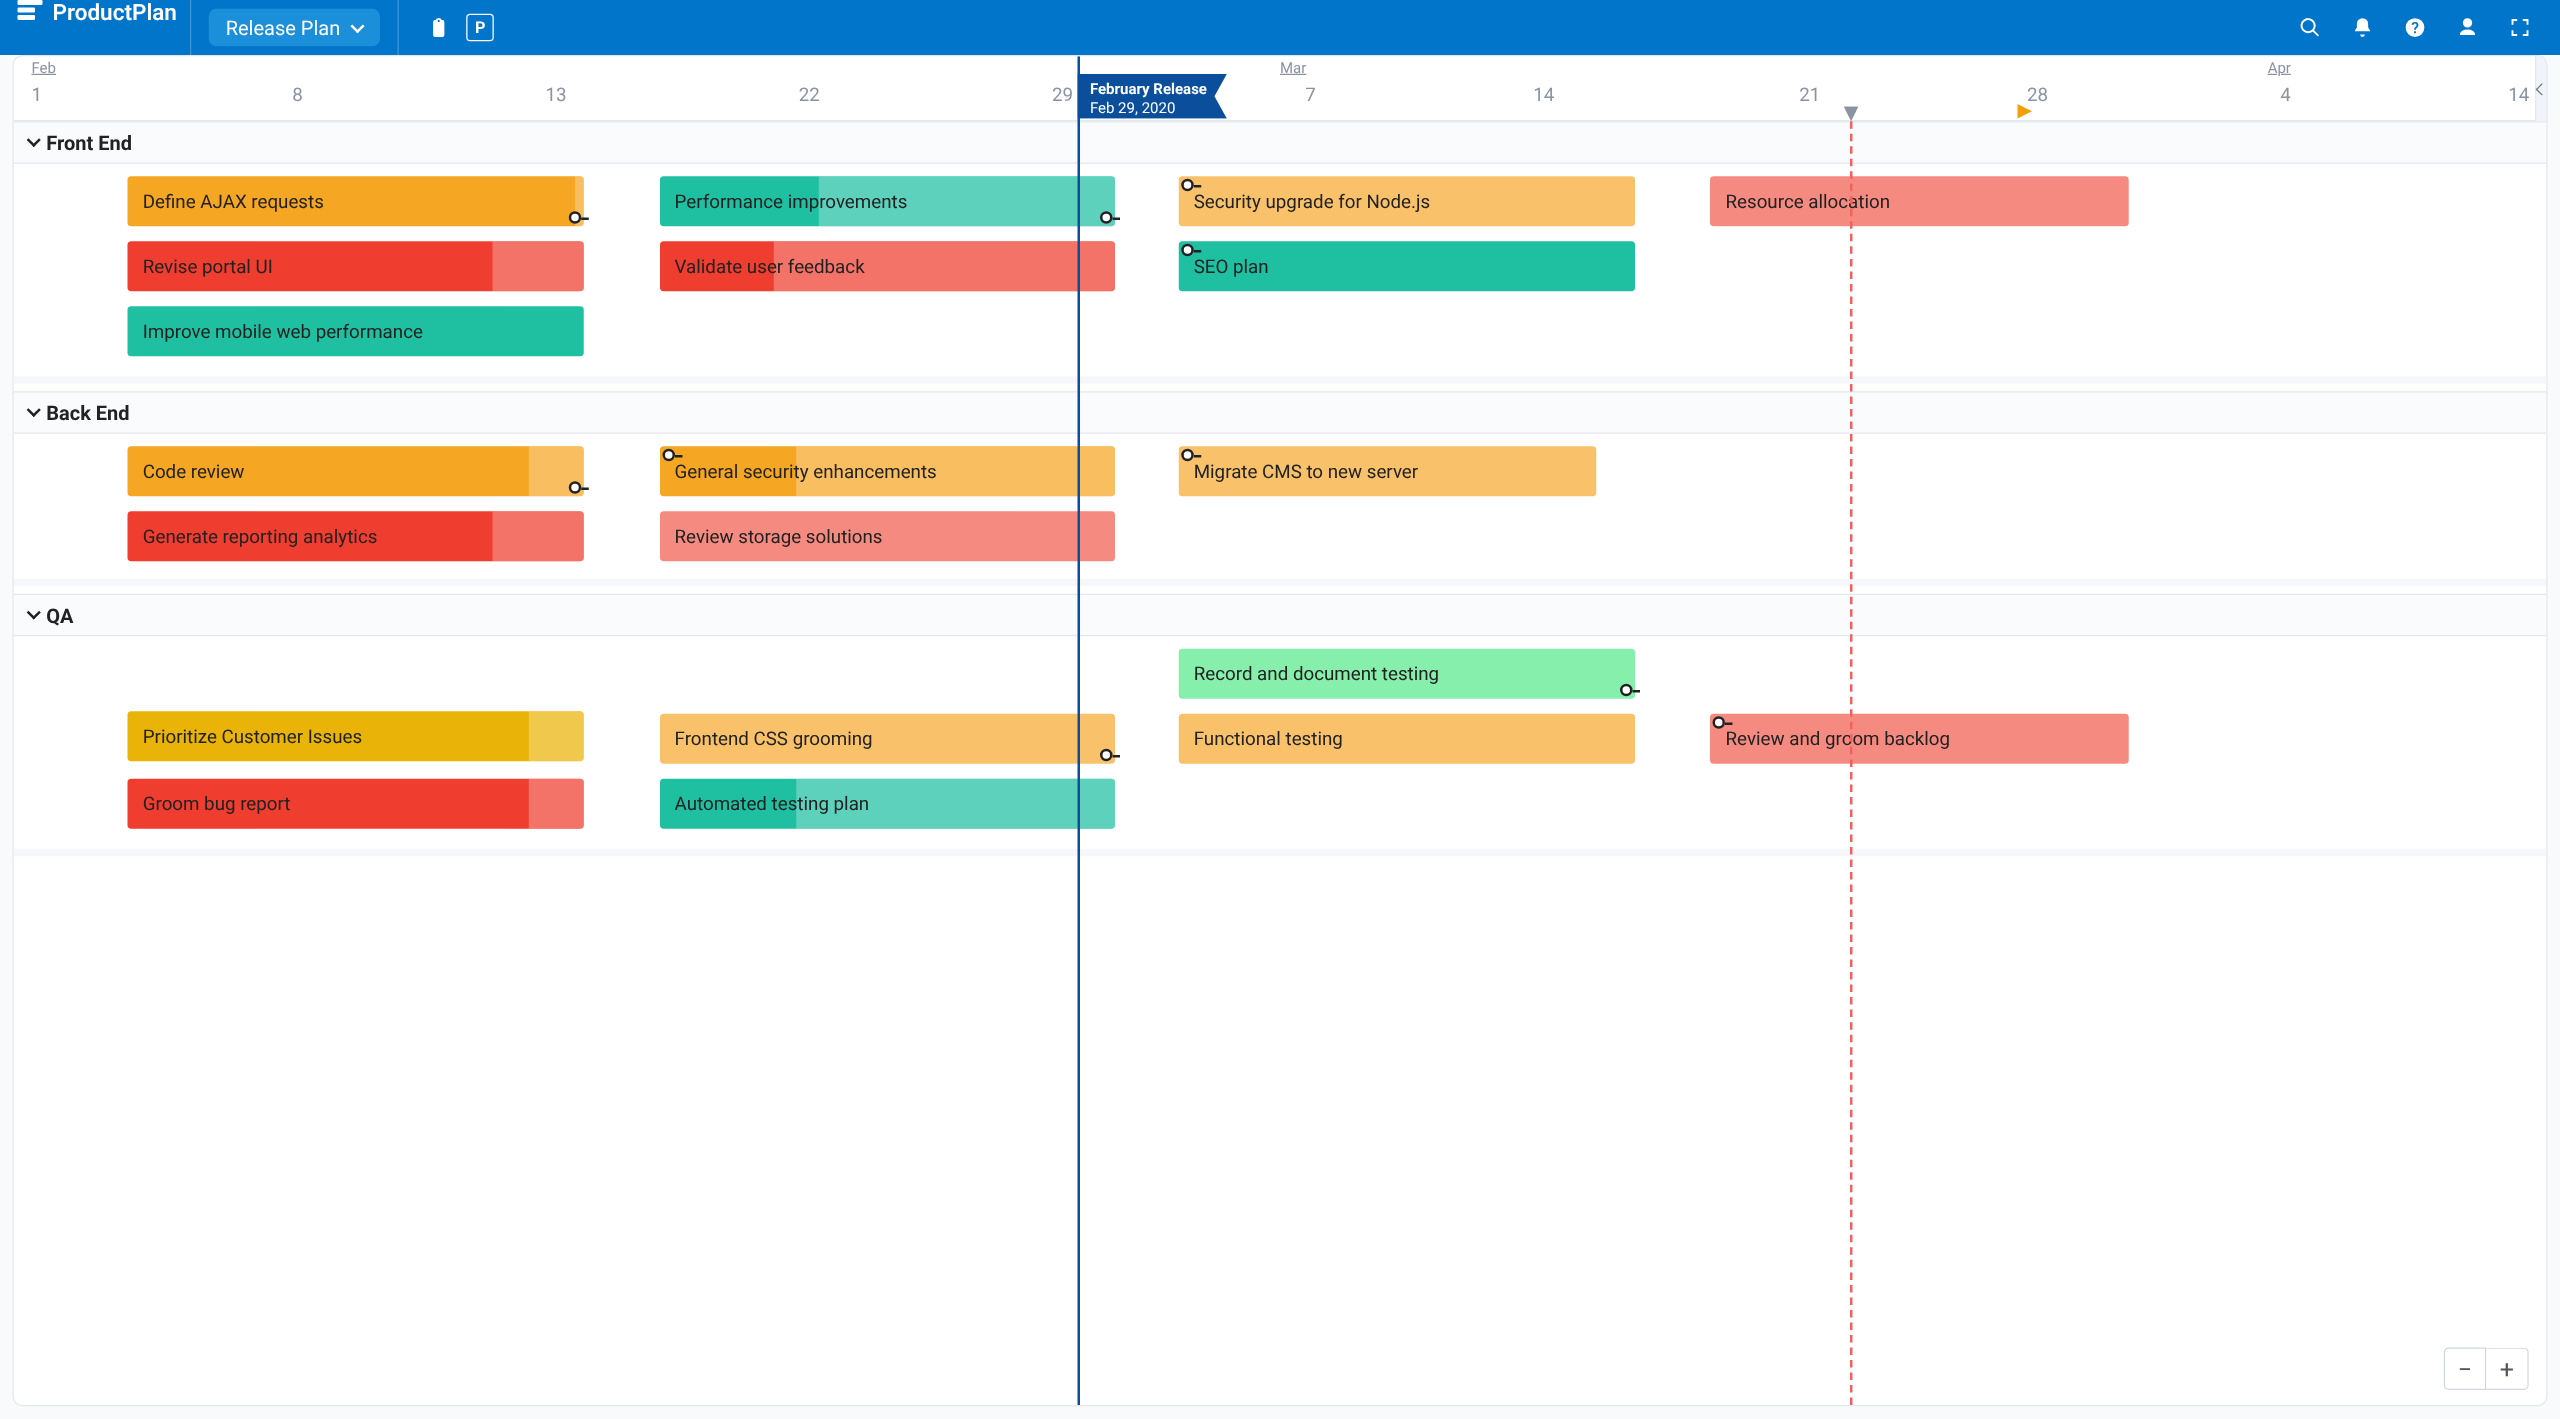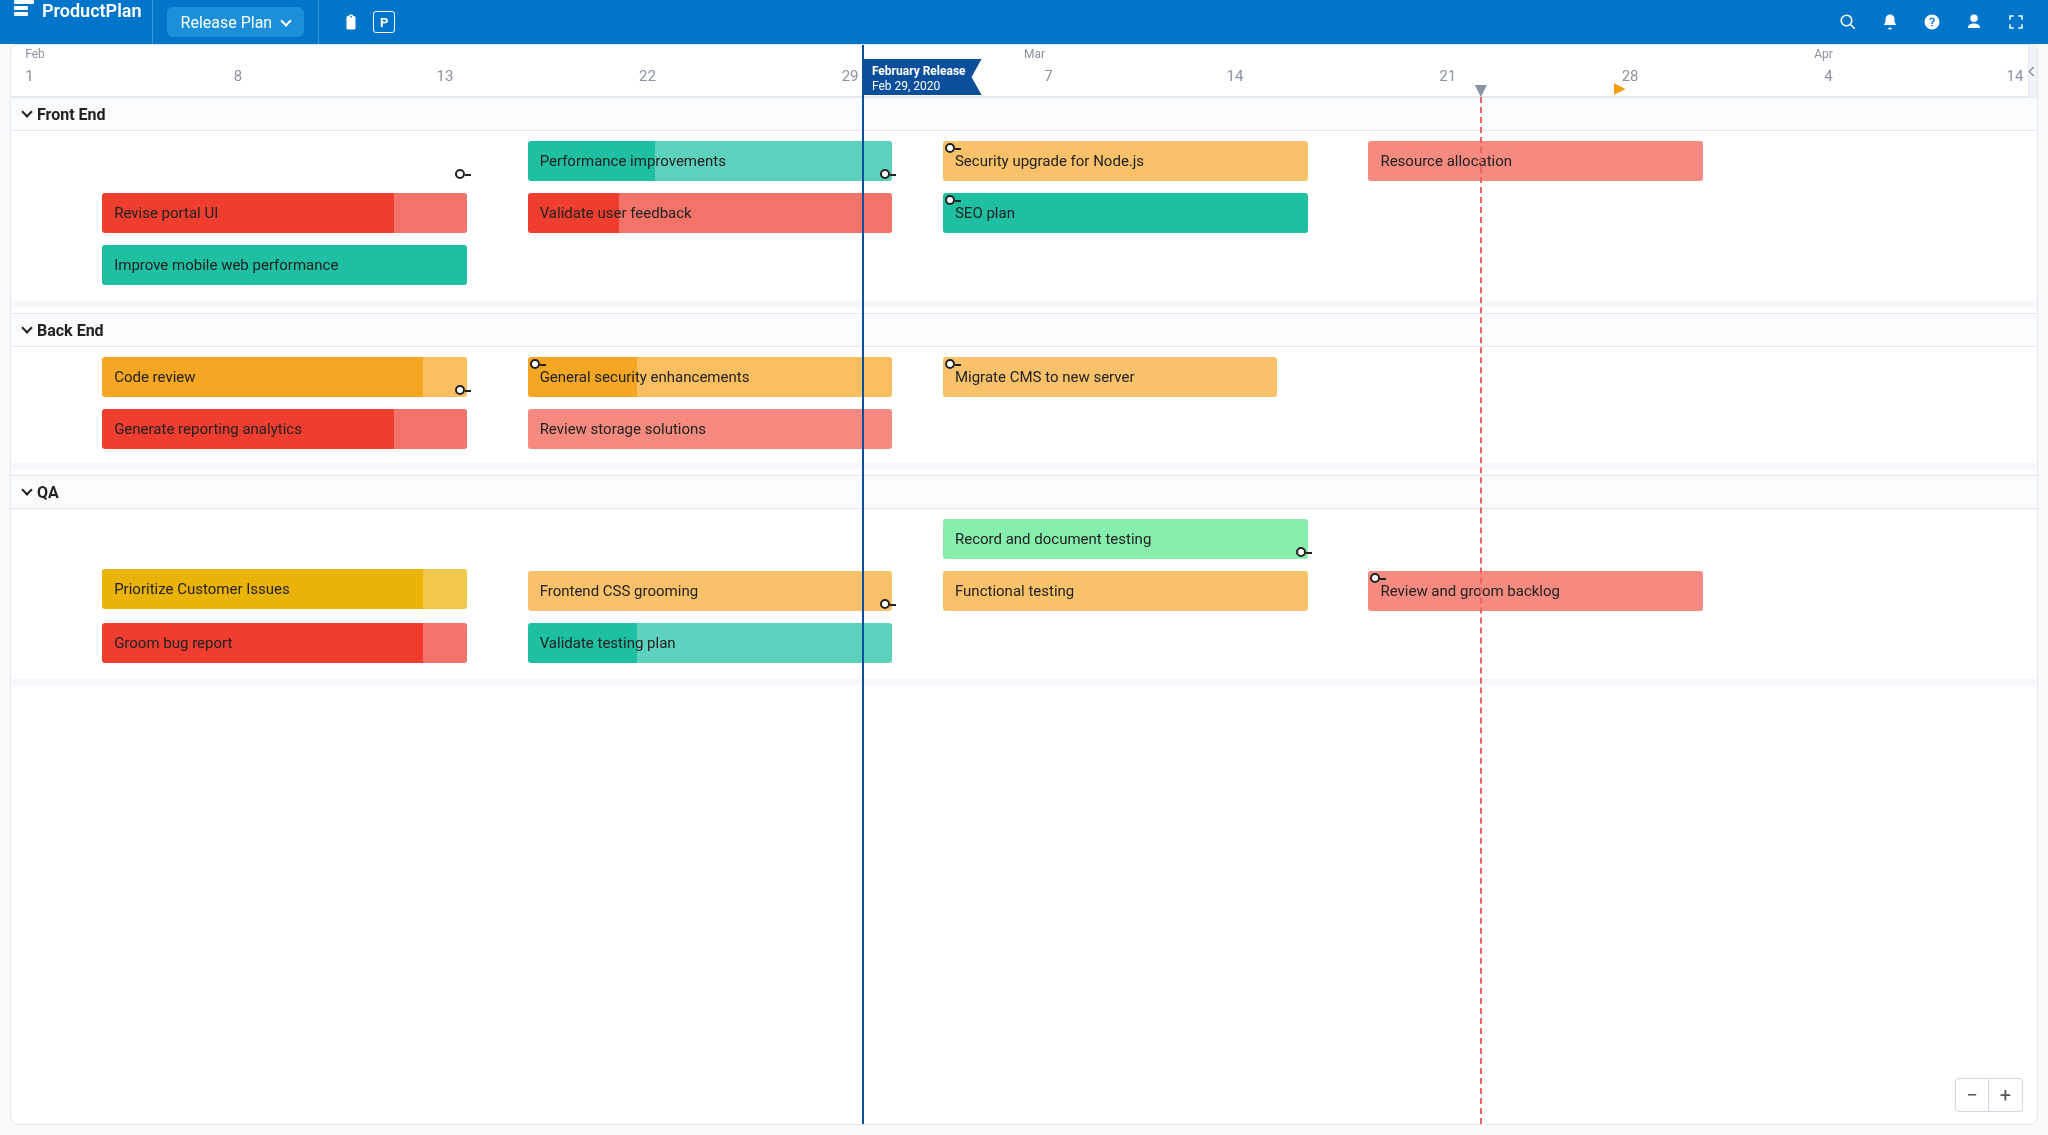--- a/index.html
+++ b/index.html
@@ -22,21 +22,21 @@
   .tb-btn.plain{color:#fff;font-weight:700;border:1.5px solid #fff;border-radius:3px;width:22px;height:22px;font-size:13px;}
   .spacer{flex:1;}
   .right-icons{display:flex;align-items:center;gap:6px;padding-right:4px;}
 
   .board-wrap{position:absolute;top:44px;left:10px;right:10px;bottom:10px;background:#fff;border:1px solid #e3e7ee;border-radius:8px;overflow:hidden;}
 
   .chart-area{position:absolute;inset:0;}
 
   .time-header{position:absolute;left:0;right:0;top:0;height:52px;border-bottom:1px solid #e3e7ee;}
   .month-row{position:absolute;left:0;right:0;top:2px;height:18px;}
-  .month-lbl{position:absolute;top:0;font-size:12px;color:#8a93a2;}
+  .month-lbl{position:absolute;top:0;font-size:12px;color:#8a93a2;text-decoration:underline;}
   .day-row{position:absolute;left:0;right:0;top:22px;height:24px;}
   .day-lbl{position:absolute;top:0;font-size:15px;color:#8a93a2;}
 
   .collapse-handle{position:absolute;right:-1px;top:0;width:10px;height:52px;background:#f0f3f8;border-left:1px solid #e3e7ee;cursor:pointer;display:flex;align-items:center;justify-content:center;}
   .collapse-handle .arr{border:solid #6b7280;border-width:0 1.5px 1.5px 0;padding:3px;transform:rotate(135deg);}
 
   .lane{position:absolute;left:0;right:0;border-bottom:6px solid #f5f7fa;}
   .lane-head{height:34px;border-top:1px solid #e3e7ee;border-bottom:1px solid #e3e7ee;background:#fafbfc;display:flex;align-items:center;gap:6px;padding:0 12px;font-weight:700;font-size:16px;color:#222;}
   .lane-head .chev{border:solid #222;border-width:0 2px 2px 0;display:inline-block;padding:3px;transform:rotate(45deg);margin-top:-4px;}
   .lane-body{position:relative;width:100%;}
@@ -142,20 +142,24 @@
       <div class="milestone-flag" style="left: 42%;"><b>February Release</b><span>Feb 29, 2020</span></div>
       <div class="today-line" style="left: 72.5%;"></div>
       <div class="today-cap" style="left: 72.5%;"></div>
       <div class="today-flag" style="left: 79.1%;"></div>
       <div class="lane" style="top: 52px; height: 210px;">
         <div class="lane-head">
           <span class="chev"></span>
           <span>Front End</span>
         </div>
         <div class="lane-body" style="height: 176px;">
+          <div class="bar" style="left: 4.5%; width: 18%; top: 10px; background: rgb(245, 166, 35);">
+            <div class="shade" style="width: 2%;"></div>
+            <span>Define AJAX requests</span>
+          </div>
           <div class="conn-out" style="left: calc(22.5% - 12px); top: 38px;"></div>
           <div class="bar" style="left: 25.5%; width: 18%; top: 10px; background: rgb(31, 191, 162);">
             <div class="shade" style="width: 65%;"></div>
             <span>Performance improvements</span>
           </div>
           <div class="conn-out" style="left: calc(43.5% - 12px); top: 38px;"></div>
           <div class="bar" style="left: 46%; width: 18%; top: 10px; background: rgb(249, 194, 106);">
             <div class="shade" style="width: 0%;"></div>
             <span>Security upgrade for Node.js</span>
           </div>
@@ -242,21 +246,21 @@
             <div class="shade" style="width: 0%;"></div>
             <span>Review and groom backlog</span>
           </div>
           <div class="conn-out" style="left: calc(67% + 2px); top: 64px;"></div>
           <div class="bar" style="left: 4.5%; width: 18%; top: 114px; background: rgb(239, 61, 47);">
             <div class="shade" style="width: 12%;"></div>
             <span>Groom bug report</span>
           </div>
           <div class="bar" style="left: 25.5%; width: 18%; top: 114px; background: rgb(31, 191, 162);">
             <div class="shade" style="width: 70%;"></div>
-            <span>Validate testing plan</span>
+            <span>Automated testing plan</span>
           </div>
         </div>
       </div>
       <div class="zoom">
         <button>−</button>
         <button>+</button>
       </div>
     </div>
 </div>
 

